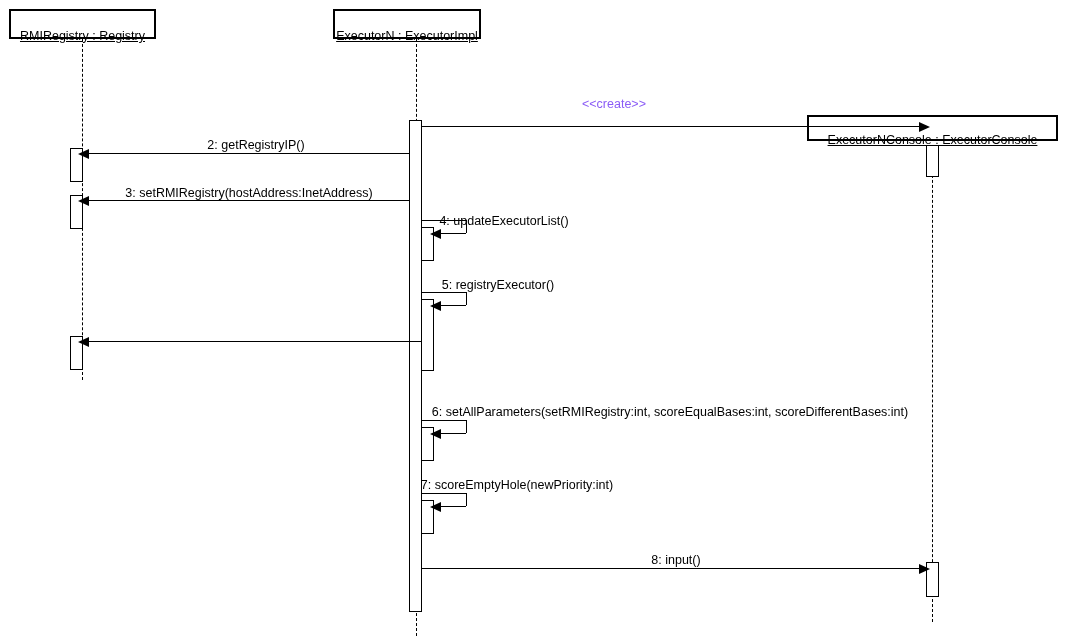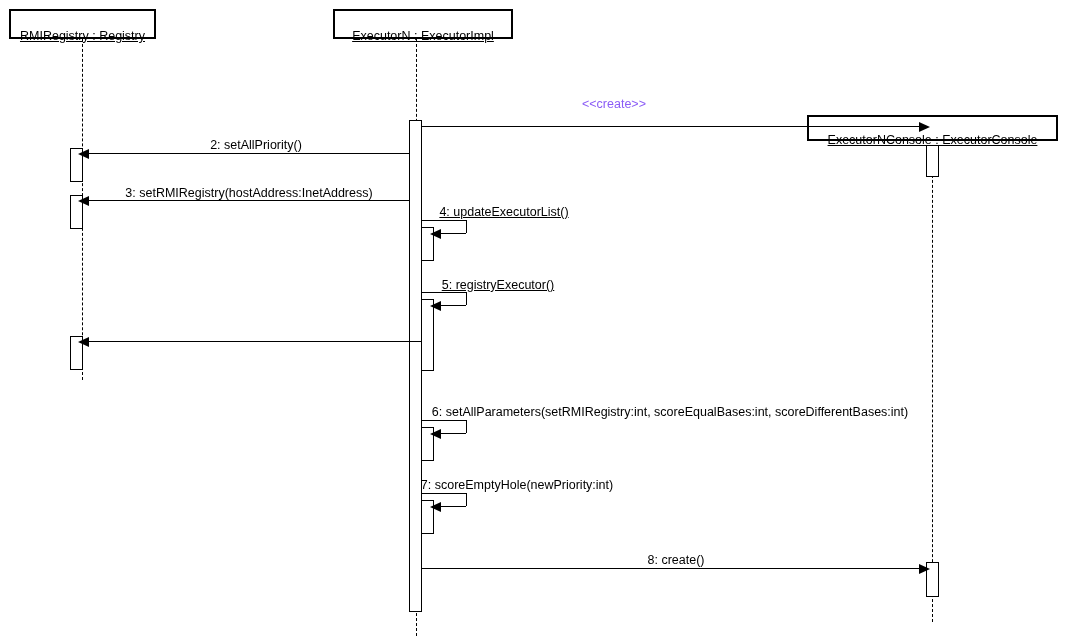--- a/index.html
+++ b/index.html
@@ -100,21 +100,21 @@
   }
 </style>
 </head>
 <body>
 
 <div id="diagram">
     <div class="lifeline-box" style="left: 9px; top: 9px; width: 147px; height: 30px;">
       <div class="label">RMIRegistry : Registry</div>
     </div>
     <div class="lifeline-dash" style="left: 82px; top: 39px; height: 341px;"></div>
-    <div class="lifeline-box" style="left: 333px; top: 9px; width: 180px; height: 30px;">
+    <div class="lifeline-box" style="left: 333px; top: 9px; width: 148px; height: 30px;">
       <div class="label">ExecutorN : ExecutorImpl</div>
     </div>
     <div class="lifeline-dash" style="left: 416px; top: 39px; height: 597px;"></div>
     <div class="lifeline-box" style="left: 807px; top: 115px; width: 251px; height: 26px;">
       <div class="label">ExecutorNConsole : ExecutorConsole</div>
     </div>
     <div class="lifeline-dash" style="left: 932px; top: 145px; height: 477px;"></div>
     <div class="activation" style="left: 409px; top: 120px; width: 13px; height: 492px;"></div>
     <div class="activation" style="left: 70px; top: 148px; width: 13px; height: 34px;"></div>
     <div class="activation" style="left: 70px; top: 195px; width: 13px; height: 34px;"></div>
@@ -123,42 +123,42 @@
     <div class="activation" style="left: 926px; top: 562px; width: 13px; height: 35px;"></div>
     <div class="activation" style="left: 421px; top: 227px; width: 13px; height: 34px;"></div>
     <div class="activation" style="left: 421px; top: 299px; width: 13px; height: 72px;"></div>
     <div class="activation" style="left: 421px; top: 427px; width: 13px; height: 34px;"></div>
     <div class="activation" style="left: 421px; top: 500px; width: 13px; height: 34px;"></div>
     <div class="msg-line" style="left: 422px; top: 126px; width: 501px;"></div>
     <div class="arrow-right" style="left: 919px; top: 122px;"></div>
     <div class="stereotype" style="left: 614px; top: 97px;">&lt;&lt;create&gt;&gt;</div>
     <div class="msg-line" style="left: 84px; top: 153px; width: 325px;"></div>
     <div class="arrow-left" style="left: 78px; top: 149px;"></div>
-    <div class="msg-label center" style="left: 256px; top: 138px;">2: setAllPriority()</div>
+    <div class="msg-label center" style="left: 256px; top: 138px;">2: getRegistryIP()</div>
     <div class="msg-line" style="left: 84px; top: 200px; width: 325px;"></div>
     <div class="arrow-left" style="left: 78px; top: 196px;"></div>
     <div class="msg-label center" style="left: 249px; top: 186px;">3: setRMIRegistry(hostAddress:InetAddress)</div>
     <div class="msg-line" style="left: 422px; top: 220px; width: 44px;"></div>
     <div class="msg-vline" style="left: 466px; top: 220px; height: 13px;"></div>
     <div class="msg-line" style="left: 434px; top: 233px; width: 32px;"></div>
     <div class="arrow-left" style="left: 430px; top: 229px;"></div>
-    <div class="msg-label center" style="left: 504px; top: 205px; text-decoration: underline;">4: updateExecutorList()</div>
+    <div class="msg-label center" style="left: 504px; top: 214px;">4: updateExecutorList()</div>
     <div class="msg-line" style="left: 422px; top: 292px; width: 44px;"></div>
     <div class="msg-vline" style="left: 466px; top: 292px; height: 13px;"></div>
     <div class="msg-line" style="left: 434px; top: 305px; width: 32px;"></div>
     <div class="arrow-left" style="left: 430px; top: 301px;"></div>
-    <div class="msg-label center" style="left: 498px; top: 278px; text-decoration: underline;">5: registryExecutor()</div>
+    <div class="msg-label center" style="left: 498px; top: 278px;">5: registryExecutor()</div>
     <div class="msg-line" style="left: 84px; top: 341px; width: 337px;"></div>
     <div class="arrow-left" style="left: 78px; top: 337px;"></div>
     <div class="msg-line" style="left: 422px; top: 420px; width: 44px;"></div>
     <div class="msg-vline" style="left: 466px; top: 420px; height: 13px;"></div>
     <div class="msg-line" style="left: 434px; top: 433px; width: 32px;"></div>
     <div class="arrow-left" style="left: 430px; top: 429px;"></div>
     <div class="msg-label center" style="left: 670px; top: 405px;">6: setAllParameters(setRMIRegistry:int, scoreEqualBases:int, scoreDifferentBases:int)</div>
     <div class="msg-line" style="left: 422px; top: 493px; width: 44px;"></div>
     <div class="msg-vline" style="left: 466px; top: 493px; height: 13px;"></div>
     <div class="msg-line" style="left: 434px; top: 506px; width: 32px;"></div>
     <div class="arrow-left" style="left: 430px; top: 502px;"></div>
     <div class="msg-label center" style="left: 517px; top: 478px;">7: scoreEmptyHole(newPriority:int)</div>
     <div class="msg-line" style="left: 422px; top: 568px; width: 501px;"></div>
     <div class="arrow-right" style="left: 919px; top: 564px;"></div>
-    <div class="msg-label center" style="left: 676px; top: 553px;">8: create()</div>
+    <div class="msg-label center" style="left: 676px; top: 553px;">8: input()</div>
   </div>
 
 </body></html>

